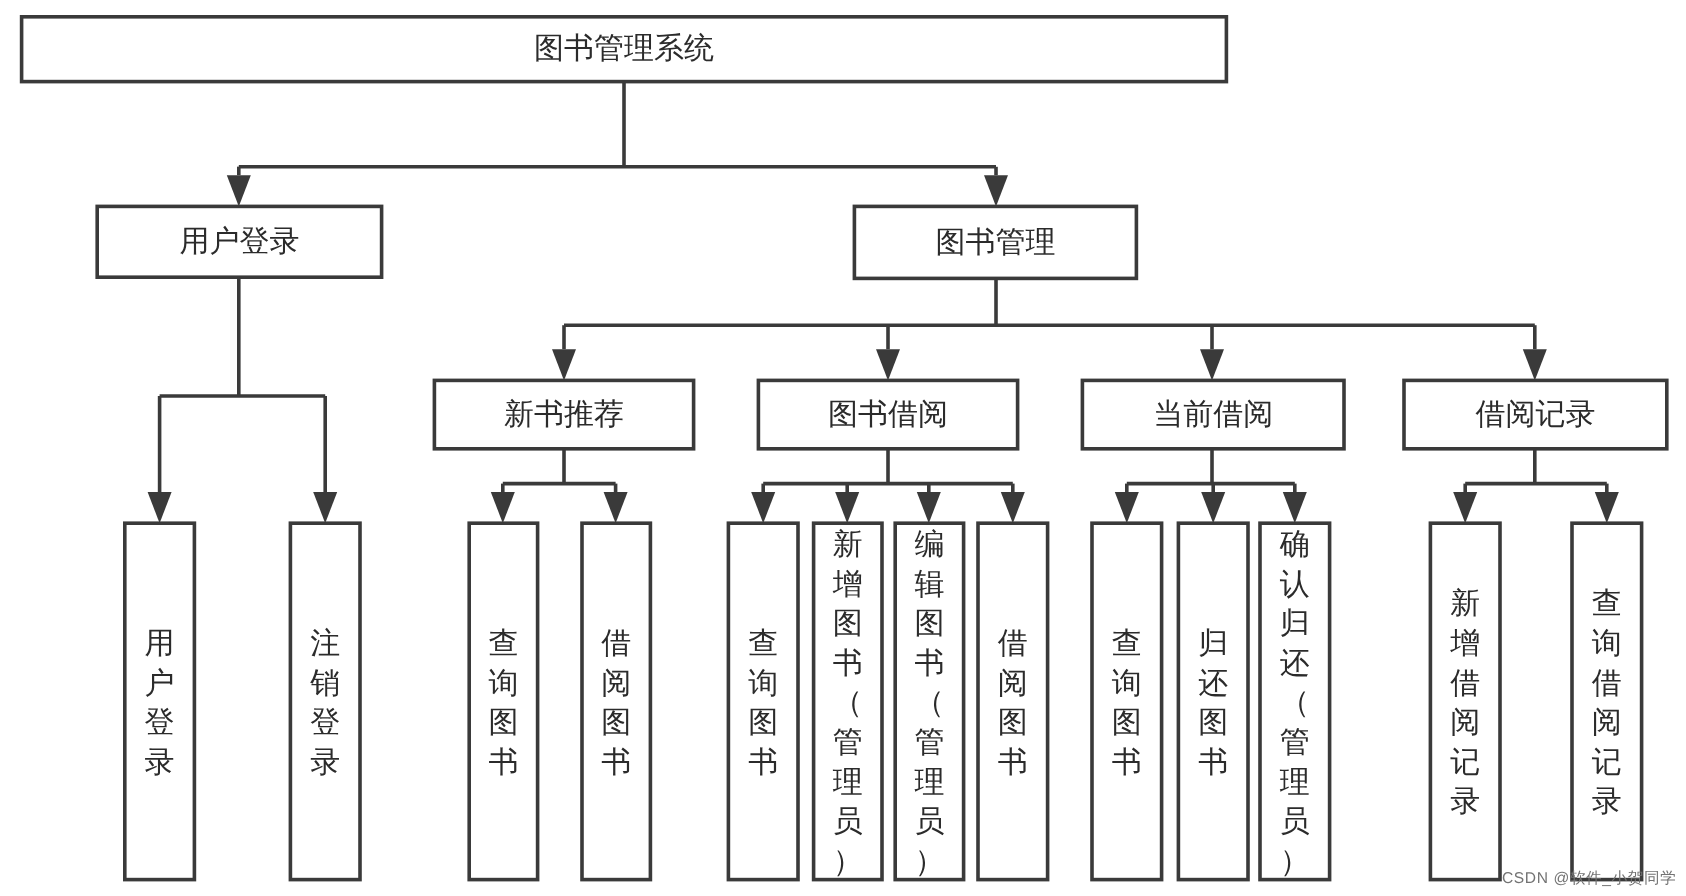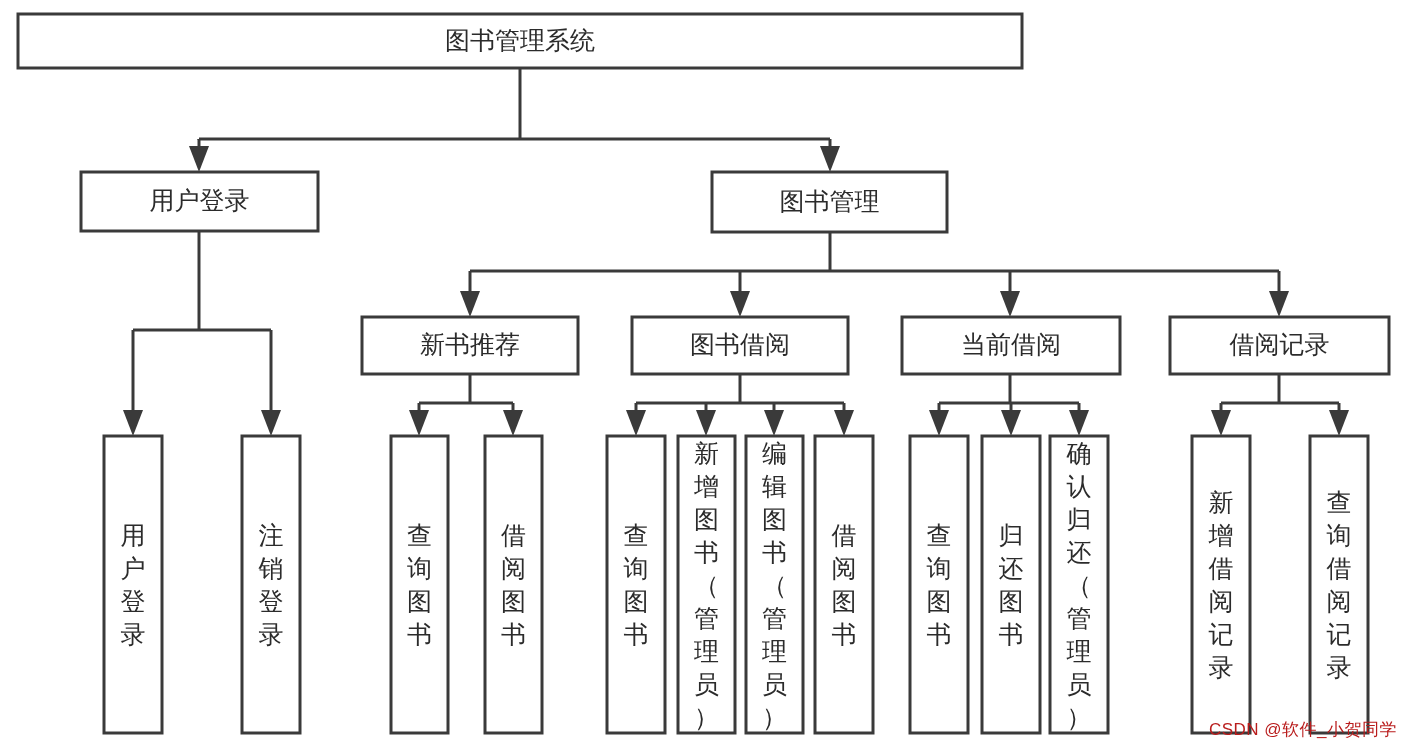--- a/index.html
+++ b/index.html
@@ -54,22 +54,22 @@
     font-family: "Liberation Sans", "DejaVu Sans", sans-serif;
     font-size: 25px;
     fill: #2b2b2b;
     text-anchor: middle;
   }
   .watermark-text {
     position: absolute;
     right: 8px;
     bottom: 6px;
     font-family: "Liberation Sans", "DejaVu Sans", sans-serif;
-    font-size: 17px;
-    color: #b91c1c;
+    font-size: 13px;
+    color: #737373;
     white-space: nowrap;
     letter-spacing: 0.5px;
   }
 </style>
 </head>
 <body>
 
 <div id="diagram-root">
 
   <svg id="flowchart" viewBox="0 0 1405 747" xmlns="http://www.w3.org/2000/svg">

